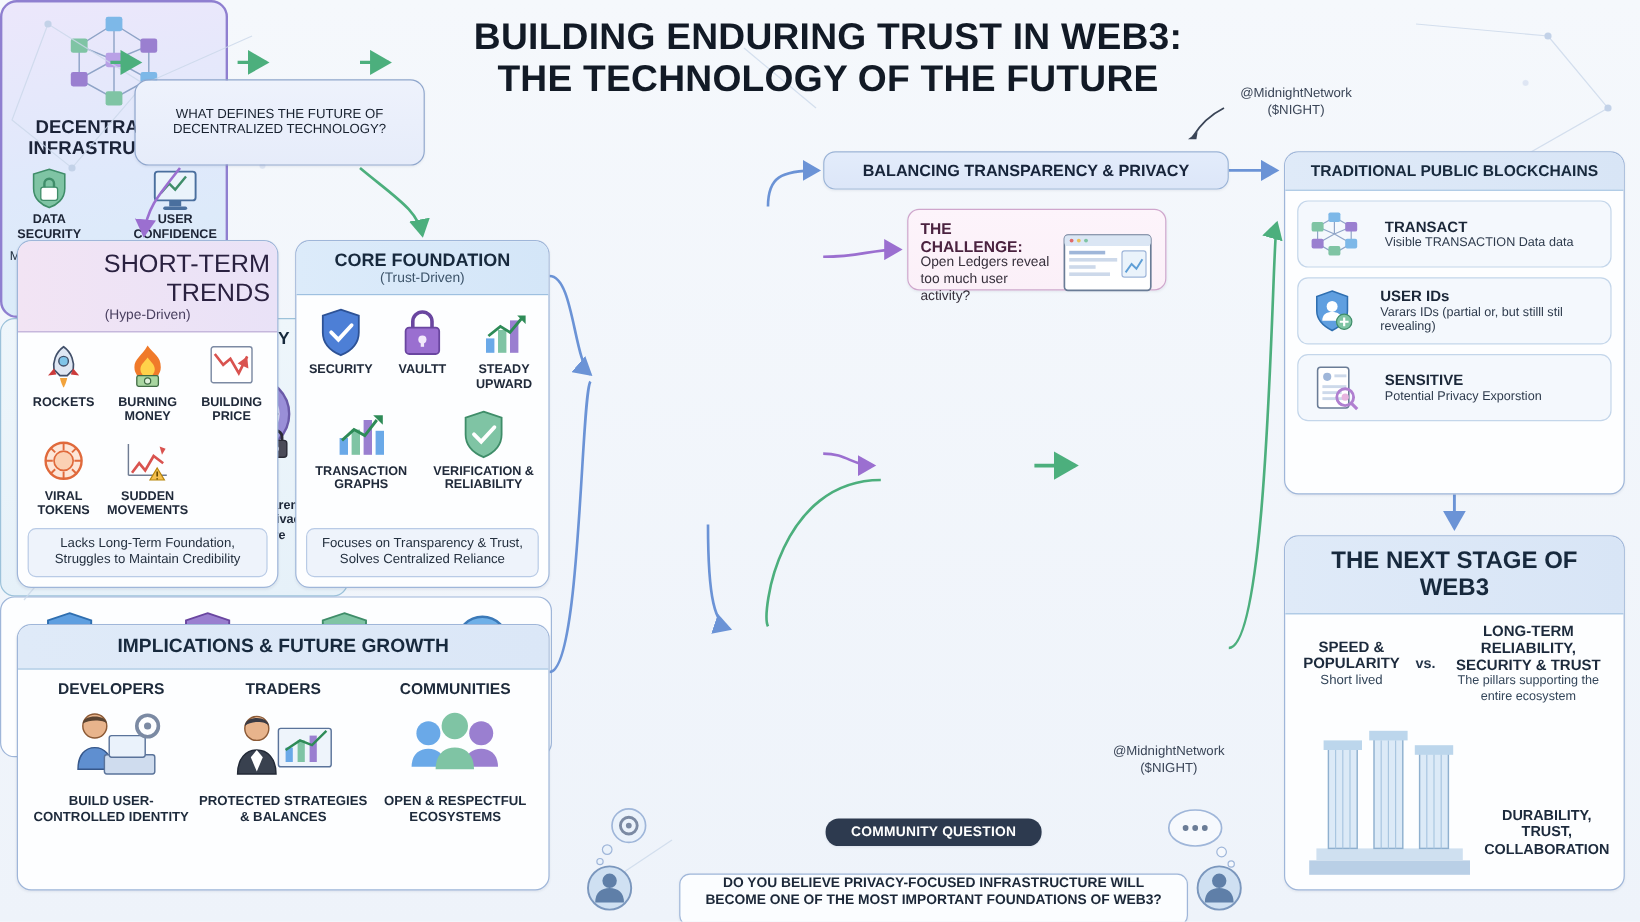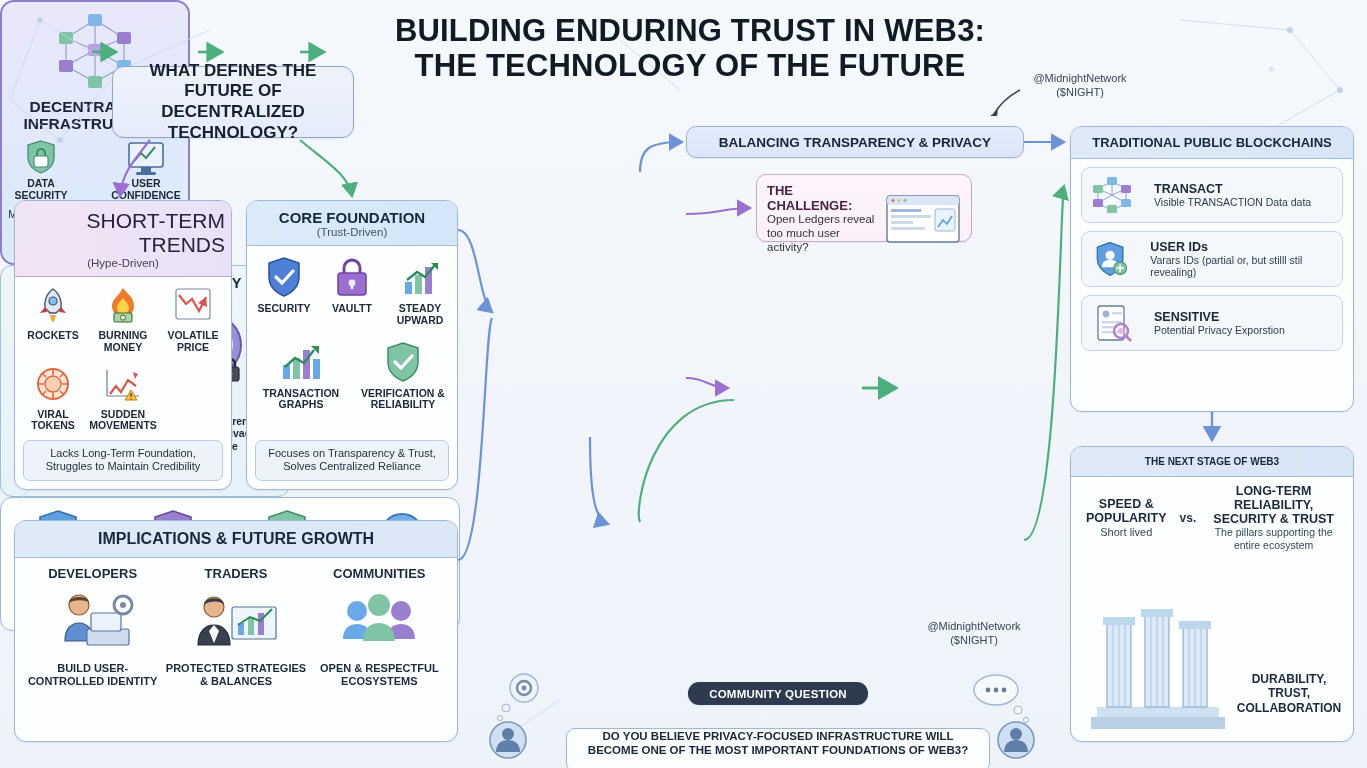--- a/index.html
+++ b/index.html
@@ -45,21 +45,21 @@
     text-align:center; font-size: 11px; color:#3a4557; line-height:1.25;
   }
 
   
   #q-box {
     left: 112px; top: 66px; width: 242px; height: 72px;
     background: linear-gradient(180deg,#eef2fc,#e6ecfa);
     border-color:#8fa6cc;
     display:flex; align-items:center; justify-content:center;
   }
-  #q-box .t { font-size: 17px; font-weight: bold; text-align:center; line-height:1.22; color:#17202e; }
+  #q-box .t { font-size: 11px; font-weight: normal; text-align:center; line-height:1.22; color:#17202e; }
 
   
   #short-term { left: 14px; top: 200px; width: 218px; height: 290px; overflow:hidden; }
   #short-term .hdr {
     background: linear-gradient(90deg,#f2e4f4,#e9e2f7);
     border-bottom: 1.4px solid #b9a7d4;
     padding: 8px 6px 7px;
   }
   #short-term .hdr .h1 { font-size: 21px; font-weight: normal; color:#2a2140; text-align:right; }
   #short-term .hdr .h2 { font-size: 11.5px; color:#4a4060; text-align:center; }
@@ -164,21 +164,21 @@
     background:#f4f8fd; border:1px solid #c4d6ea; border-radius: 9px;
   }
   .trad-item .txt .t1 { font-size: 12.5px; font-weight:bold; color:#1b2738; }
   .trad-item .txt .t2 { font-size: 10.5px; color:#2e3b4d; line-height:1.18; }
 
   
   #next { left: 1070px; top: 446px; width: 284px; height: 296px; overflow:hidden; }
   #next .hdr {
     background: linear-gradient(90deg,#dfeaf8,#d8e5f6);
     border-bottom:1.4px solid #9ec0e0;
-    padding: 9px 18px; font-size: 10px; font-weight:bold; text-align:center; color:#17293d;
+    padding: 9px 18px; font-size: 20px; font-weight:bold; text-align:center; color:#17293d;
   }
   #next .vs-row { display:flex; align-items:center; justify-content:center; gap:6px; padding: 8px 8px 0; }
   #next .left { text-align:center; width: 98px; }
   #next .left .a { font-size: 12.5px; font-weight:bold; color:#1c2a3c; line-height:1.1; }
   #next .left .b { font-size: 11px; color:#34465a; }
   #next .vs { font-size: 12px; font-weight:bold; color:#26364a; }
   #next .right { text-align:center; width: 148px; }
   #next .right .a { font-size: 12.5px; font-weight:bold; color:#1c2a3c; line-height:1.1; }
   #next .right .b { font-size: 10.5px; color:#34465a; line-height:1.18; }
   #next .dtc {
@@ -318,21 +318,21 @@
           <circle cx="22" cy="32.5" r="2.6" fill="#dff0da" stroke="#406b44" stroke-width="1"></circle>
         </svg>
         <div class="lbl">BURNING MONEY</div>
       </div>
       <div class="icon-cell">
         <svg class="icon" width="44" height="42" viewBox="0 0 44 42">
           <rect x="5" y="4" width="34" height="30" rx="2" fill="#fff" stroke="#7c8aa3" stroke-width="1.2"></rect>
           <path d="M8 10l7 9 6-5 7 12 7-14" stroke="#d9534f" stroke-width="2.2" fill="none"></path>
           <path d="M35 12l1 10-9-4z" fill="#d9534f"></path>
         </svg>
-        <div class="lbl">VOLATILE PRICE</div>
+        <div class="lbl">BUILDING PRICE</div>
       </div>
     </div>
     <div class="icon-grid3" style="padding-top:10px">
       <div class="icon-cell">
         <svg class="icon" width="44" height="42" viewBox="0 0 44 42">
           <circle cx="22" cy="20" r="15" fill="#fde6d8" stroke="#e06a3c" stroke-width="2"></circle>
           <circle cx="22" cy="20" r="8" fill="#fbd1b4" stroke="#e06a3c" stroke-width="1.4"></circle>
           <g stroke="#e06a3c" stroke-width="1.6">
             <path d="M22 5v6M22 29v6M7 20h6M31 20h6M11 9l4 4M33 9l-4 4M11 31l4-4M33 31l-4-4"></path>
           </g>

